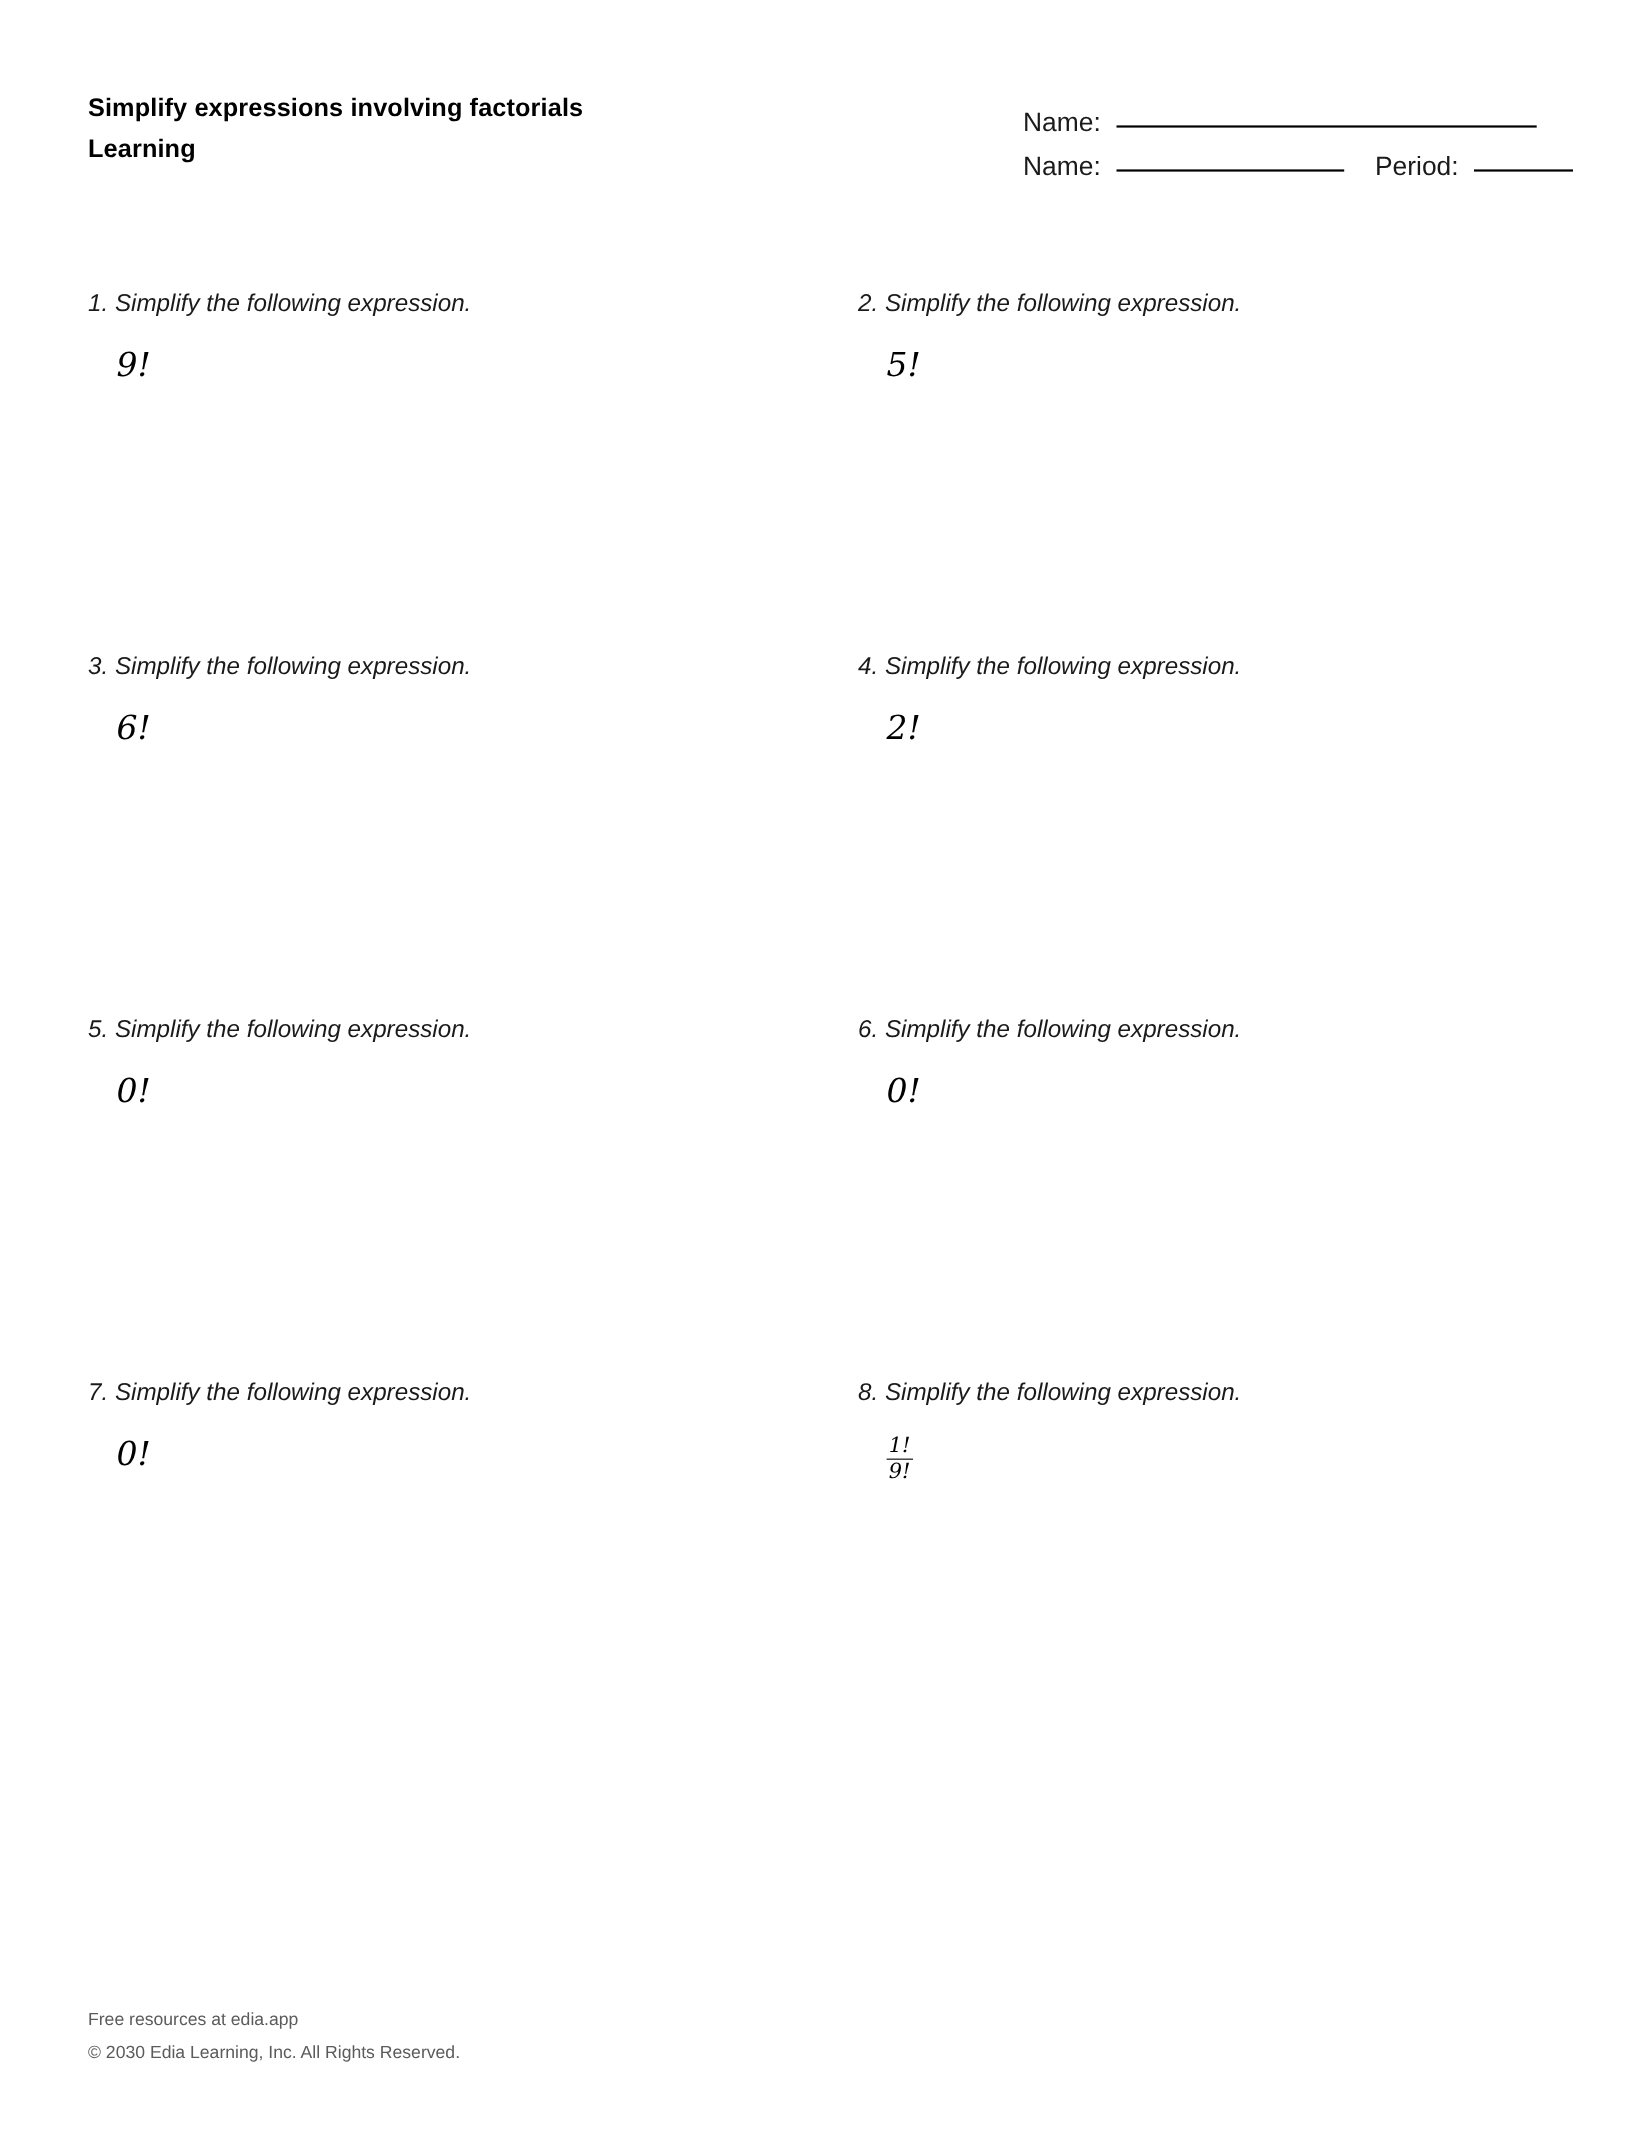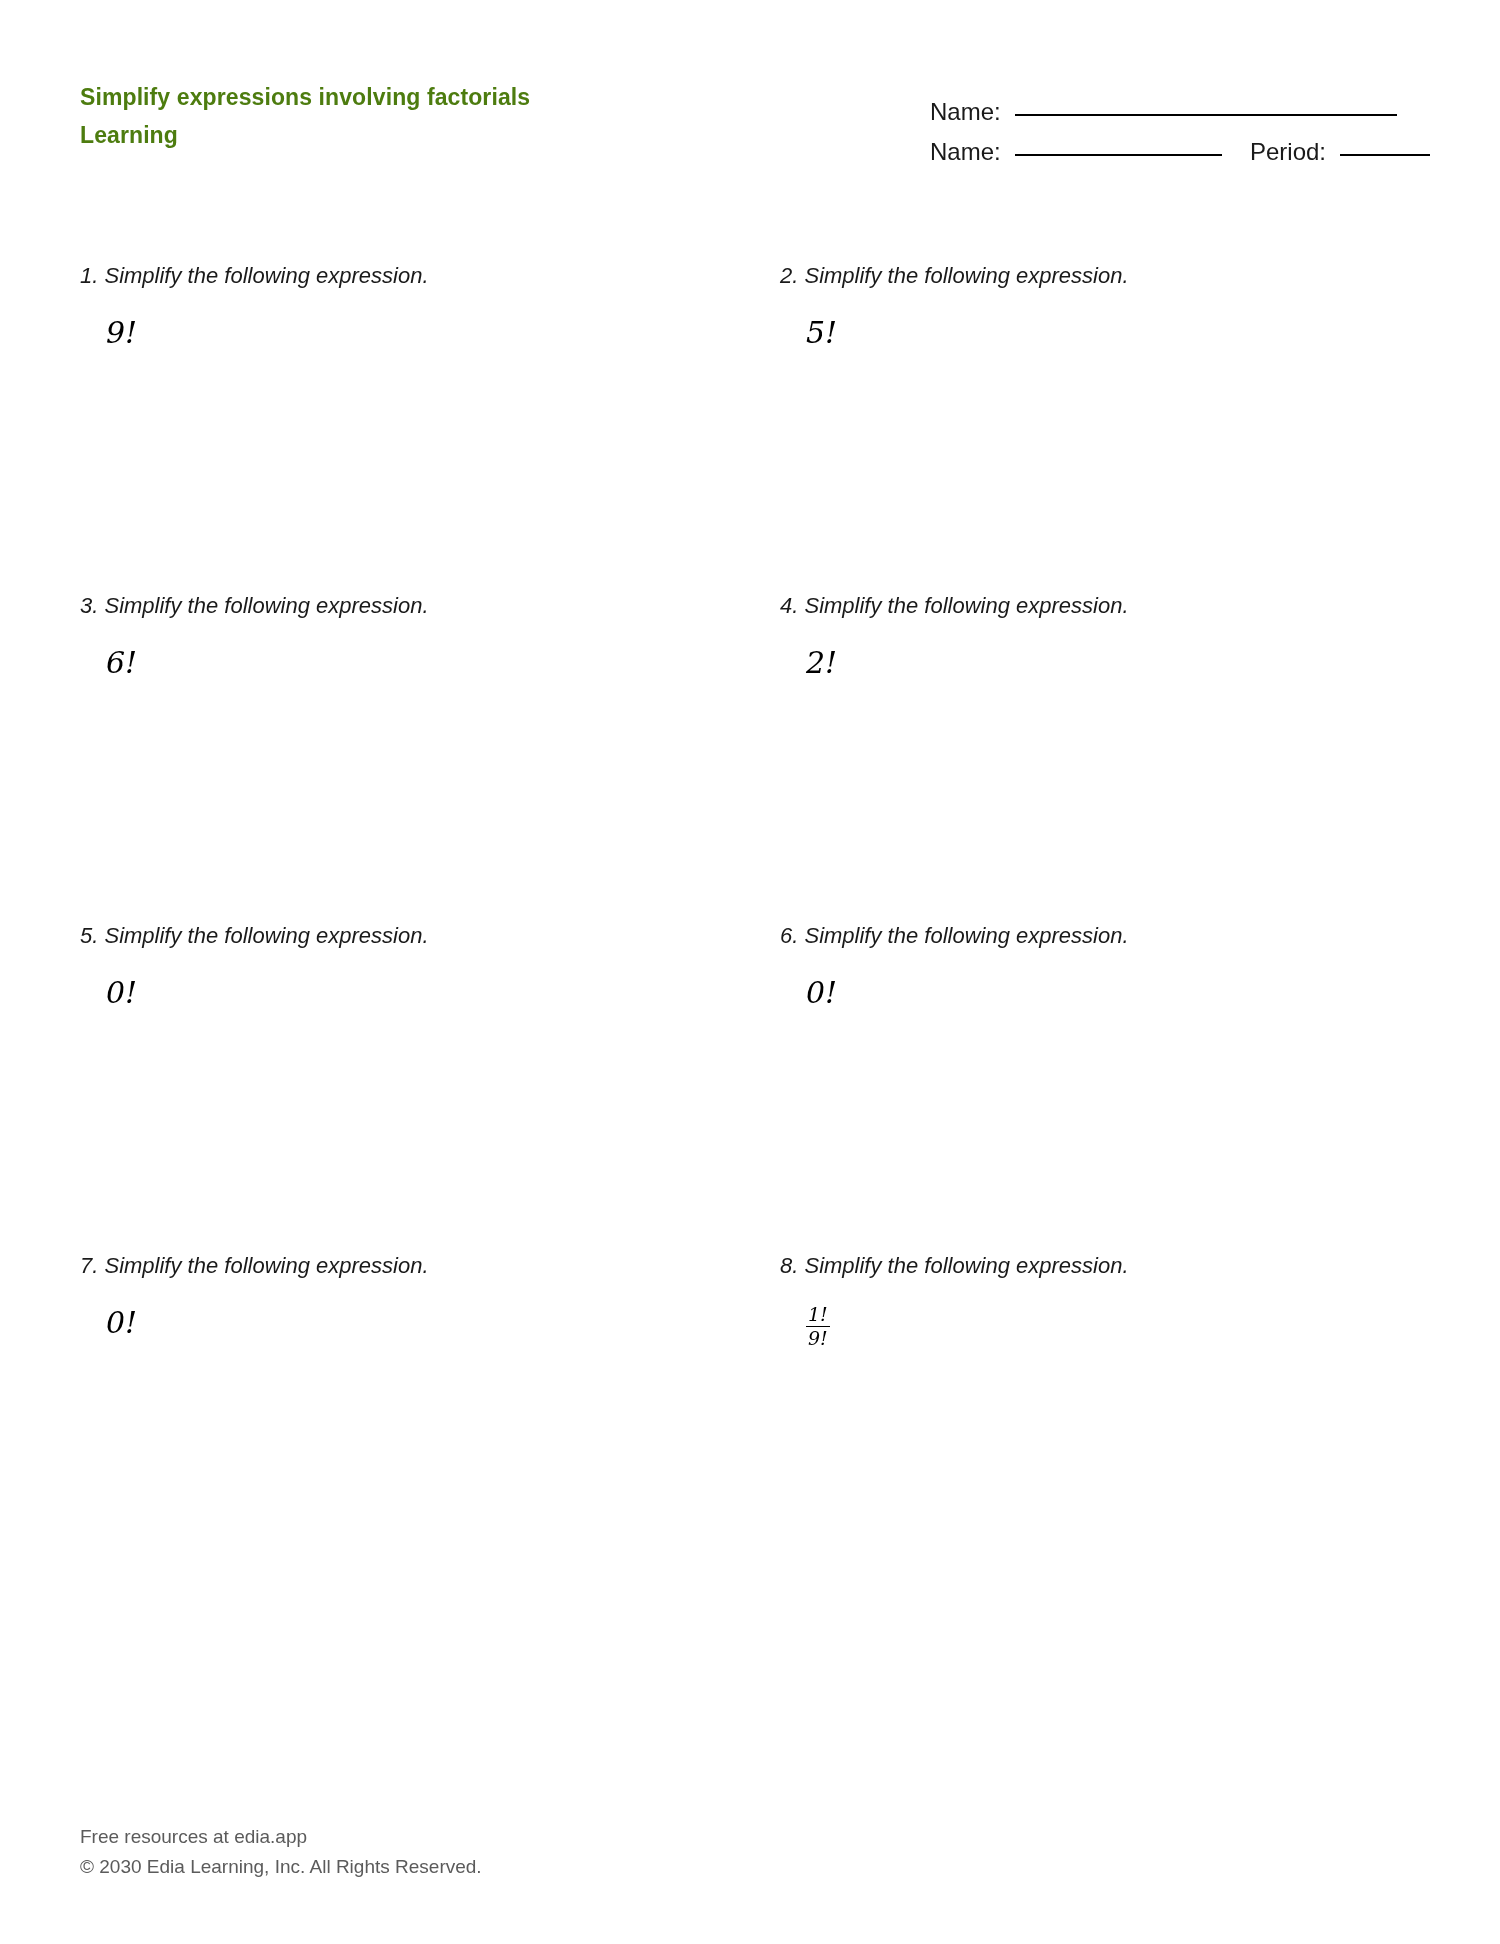--- a/index.html
+++ b/index.html
@@ -35,21 +35,21 @@
     position: absolute;
     left: 80px;
     top: 78px;
     width: 620px;
   }
   .title-line {
     font-size: 23px;
     font-weight: bold;
     line-height: 38px;
     letter-spacing: 0.1px;
-    color: #4d7c0f;
+    color: #000000;
   }
 
   .meta-block {
     position: absolute;
     left: 930px;
     top: 82px;
     width: 500px;
   }
   .meta-row {
     display: flex;
@@ -129,21 +129,21 @@
   }
 
   
   .footer {
     position: absolute;
     left: 80px;
     bottom: 62px;
     width: 800px;
   }
   .footer-line {
-    font-size: 19px;
+    font-size: 16px;
     line-height: 30px;
     color: #5b5b5b;
   }
 </style>
 </head>
 <body>
 
 <div class="page">
 
   <div class="header">

